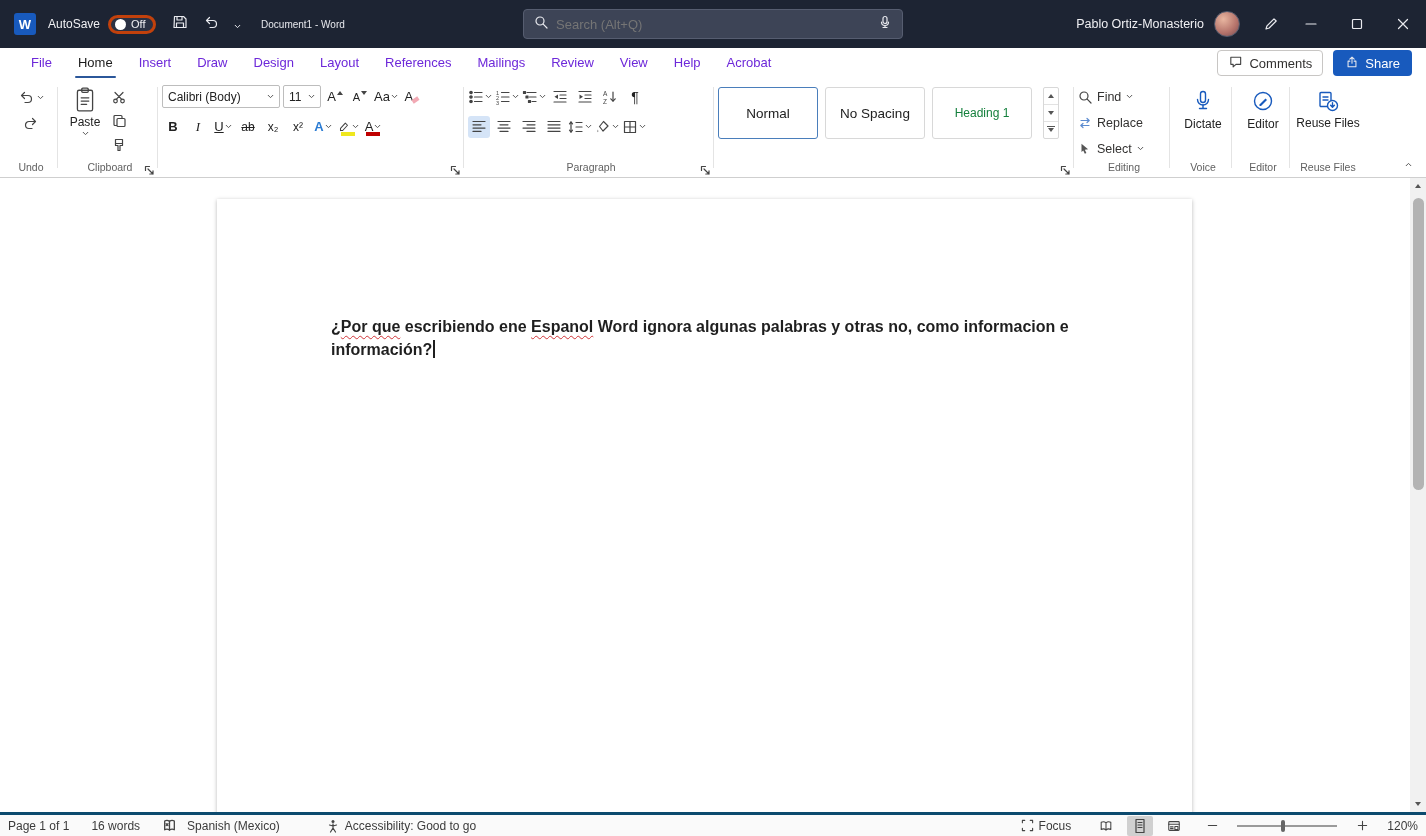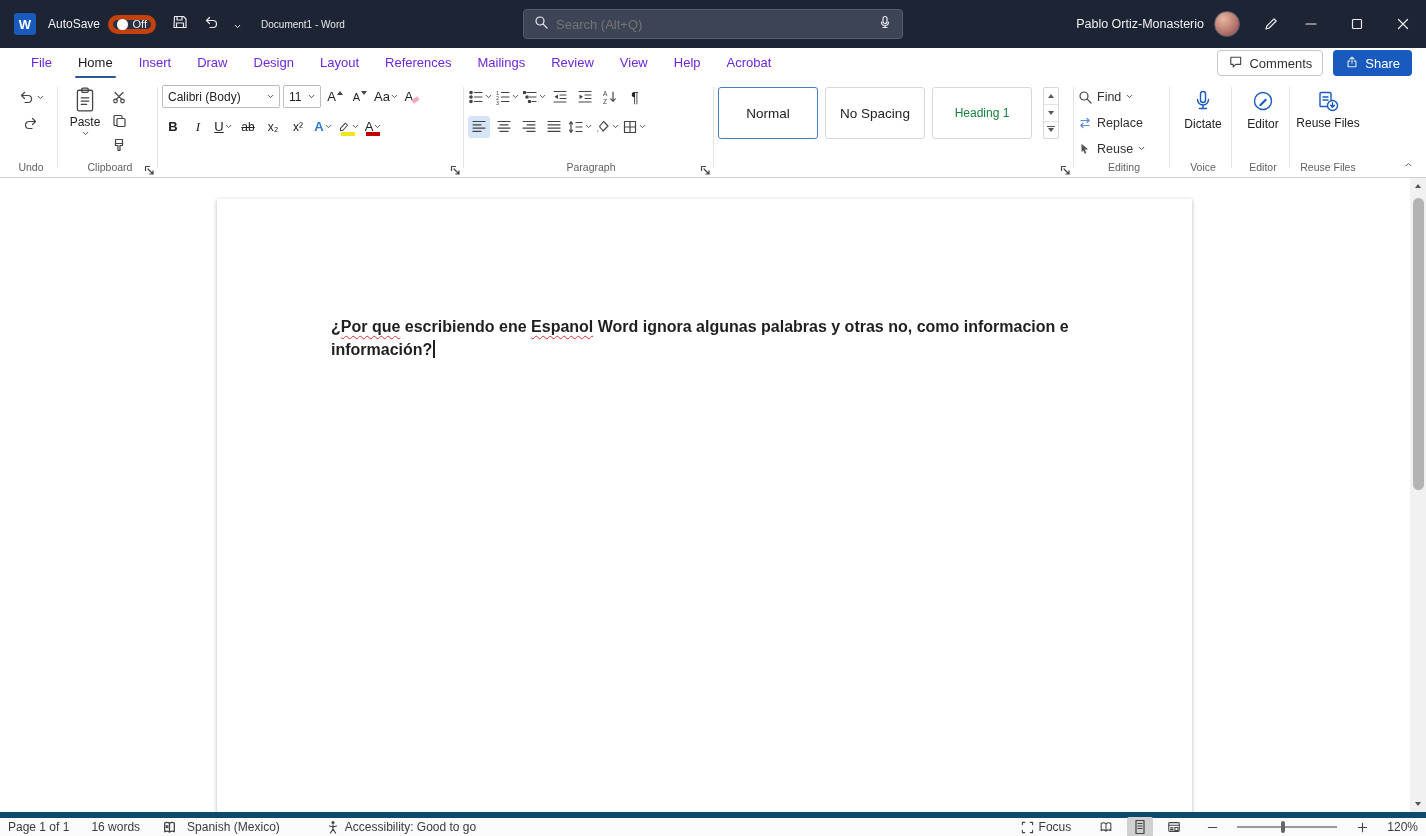--- a/index.html
+++ b/index.html
@@ -7,21 +7,21 @@
   body { font-family:"Liberation Sans", sans-serif; background:#e3e3e3; position:relative; color:#262626; }
   svg.i { fill:none; stroke:#444; stroke-width:1.2; stroke-linecap:round; stroke-linejoin:round; }
   svg.iw { fill:none; stroke:#e9eaef; stroke-width:1.2; stroke-linecap:round; stroke-linejoin:round; }
   svg.ib { fill:none; stroke:#185abd; stroke-width:1.4; stroke-linecap:round; stroke-linejoin:round; }
   svg.chev { width:7px; height:5px; fill:none; stroke:#555; stroke-width:1.1; }
 
   
   .titlebar { height:48px; background:#1d2433; display:flex; align-items:center; color:#fff; position:relative; }
   .winlogo { margin-left:14px; width:22px; height:22px; background:#185abd; border-radius:3px; display:flex; align-items:center; justify-content:center; font-size:13px; font-weight:bold; color:#fff; }
   .autosave { margin-left:12px; font-size:12px; color:#f0f0f3; }
-  .toggle { margin-left:8px; width:48px; height:19px; border:5px solid #c2410c; border-radius:10px; background:#2a3143; display:flex; align-items:center; padding:0 4px; gap:5px; cursor:default; }
+  .toggle { margin-left:8px; width:48px; height:19px; border:3px solid #c2410c; border-radius:10px; background:#2a3143; display:flex; align-items:center; padding:0 4px; gap:5px; cursor:default; }
   .knob { width:11px; height:11px; border-radius:50%; background:#fff; }
   .toggle-state { font-size:11px; color:#f0f0f3; }
   .qat { display:flex; align-items:center; margin-left:16px; gap:15px; }
   .doctitle { margin-left:20px; font-size:10px; color:#e6e7ec; }
   .searchbox { position:absolute; left:50%; top:9px; transform:translateX(-50%); width:380px; height:30px; background:#3d4456; border:1px solid #565d70; border-radius:4px; display:flex; align-items:center; padding:0 10px; gap:8px; }
   .searchbox input { flex:1; background:transparent; border:none; outline:none; color:#c3c8d2; font-size:13px; font-family:"Liberation Sans",sans-serif; }
   .tright { margin-left:auto; display:flex; align-items:center; }
   .username { font-size:12.5px; color:#f0f0f3; margin-right:10px; }
   .avatar { width:26px; height:26px; border-radius:50%; background:radial-gradient(circle at 35% 30%, #e8b6a0, #b4726a 60%, #6e4a52); border:1px solid #555c6e; margin-right:14px; }
   .titleicon { width:34px; height:48px; display:flex; align-items:center; justify-content:center; }
@@ -85,21 +85,21 @@
   .sq { text-decoration:underline; text-decoration-style:wavy; text-decoration-color:#d13438; text-decoration-thickness:1px; text-underline-offset:3px; }
   .cursor { display:inline-block; width:1.4px; height:18px; background:#1f1f1f; vertical-align:-3px; margin-left:1px; animation:blink 1s steps(1) infinite; }
   @keyframes blink { 50% { opacity:0; } }
 
   .vscroll { position:absolute; right:0; top:0; width:16px; height:100%; background:#f1f1f1; }
   .sb-up, .sb-dn { position:absolute; left:0; width:16px; height:16px; display:flex; align-items:center; justify-content:center; }
   .sb-up{top:0} .sb-dn{bottom:0}
   .sb-thumb { position:absolute; left:2.5px; top:20px; width:11px; height:292px; background:#b3b3b3; border-radius:6px; }
 
   
-  .statusbar { position:absolute; left:0; right:0; bottom:0; height:24px; background:#fafafa; border-top:6px solid #0c4a6e; display:flex; align-items:center; font-size:12px; color:#3b3b3b; padding:0 8px; }
+  .statusbar { position:absolute; left:0; right:0; bottom:0; height:24px; background:#fafafa; border-top:3px solid #0c4a6e; display:flex; align-items:center; font-size:12px; color:#3b3b3b; padding:0 8px; }
   .sbitem { display:flex; align-items:center; gap:5px; margin-right:22px; height:24px; }
   .sb-right { margin-left:auto; display:flex; align-items:center; gap:12px; }
   .viewbtns { display:flex; align-items:center; gap:8px; }
   .vb { width:26px; height:20px; display:flex; align-items:center; justify-content:center; border-radius:2px; }
   .vb.sel { background:#d0d0d0; }
   .zslider { width:100px; height:12px; position:relative; display:flex; align-items:center; }
   .ztrack { width:100%; height:2px; background:#9a9a9a; }
   .zthumb { position:absolute; left:44%; top:0; width:4px; height:12px; background:#666; border-radius:2px; }
 </style>
 </head>
@@ -492,21 +492,21 @@
         <svg class="i" width="14" height="14" viewBox="0 0 14 14" style="stroke:#5b8bd0">
             <path d="M3 4.5 h8 M9 2.5 L11.2 4.5 L9 6.5"></path>
             <path d="M11 9.5 h-8 M5 7.5 L2.8 9.5 L5 11.5"></path>
           </svg>
         <span>Replace</span>
       </div>
       <div class="editrow">
         <svg width="14" height="14" viewBox="0 0 16 16">
             <path d="M4 2 L11.5 8.2 L7.8 8.8 L9.6 12.6 L7.8 13.4 L6 9.6 L4 11.4 Z" fill="#555"></path>
           </svg>
-        <span>Reuse</span>
+        <span>Select</span>
         <svg class="chev" viewBox="0 0 8 5">
             <path d="M1 .8 L4 3.8 L7 .8"></path>
           </svg>
       </div>
     </div>
     <div class="glabel">Editing</div>
   </div>
 
   <div class="rgroup div g-voice">
     <div class="gbody">

